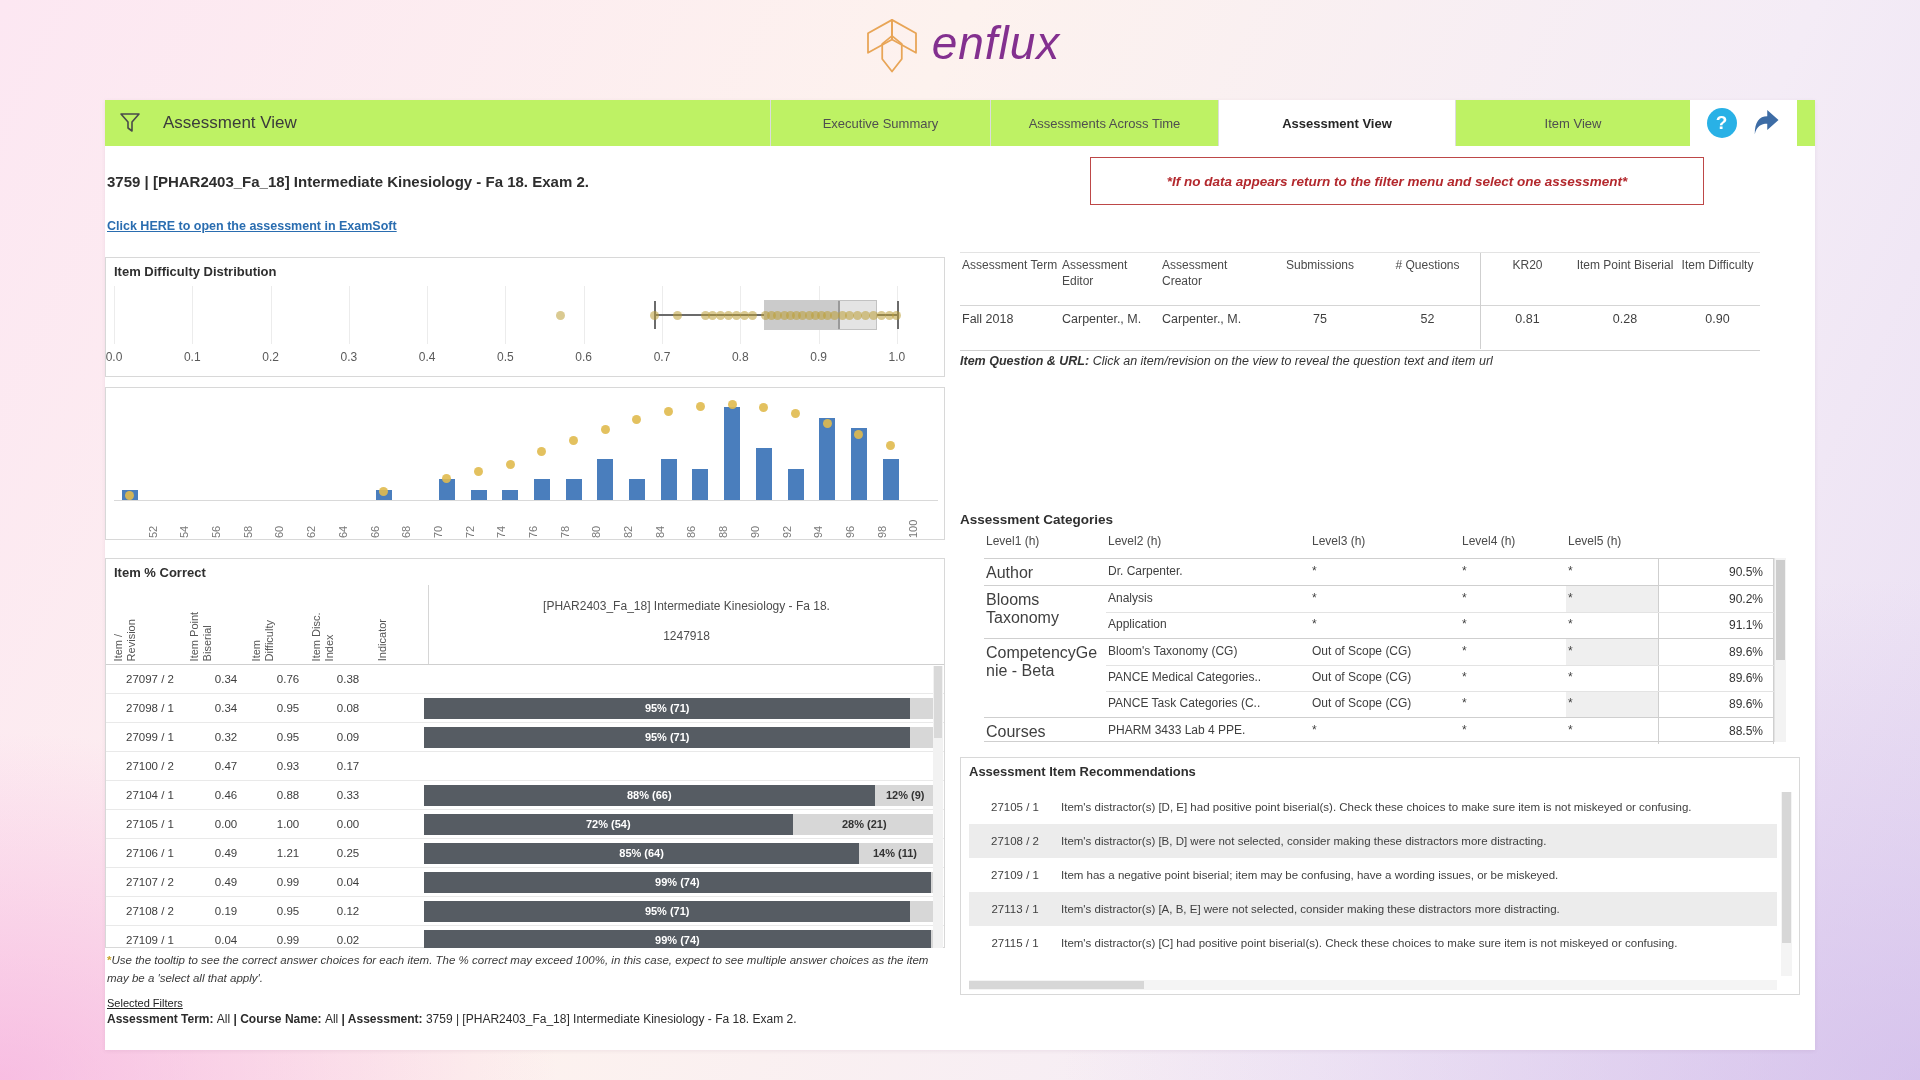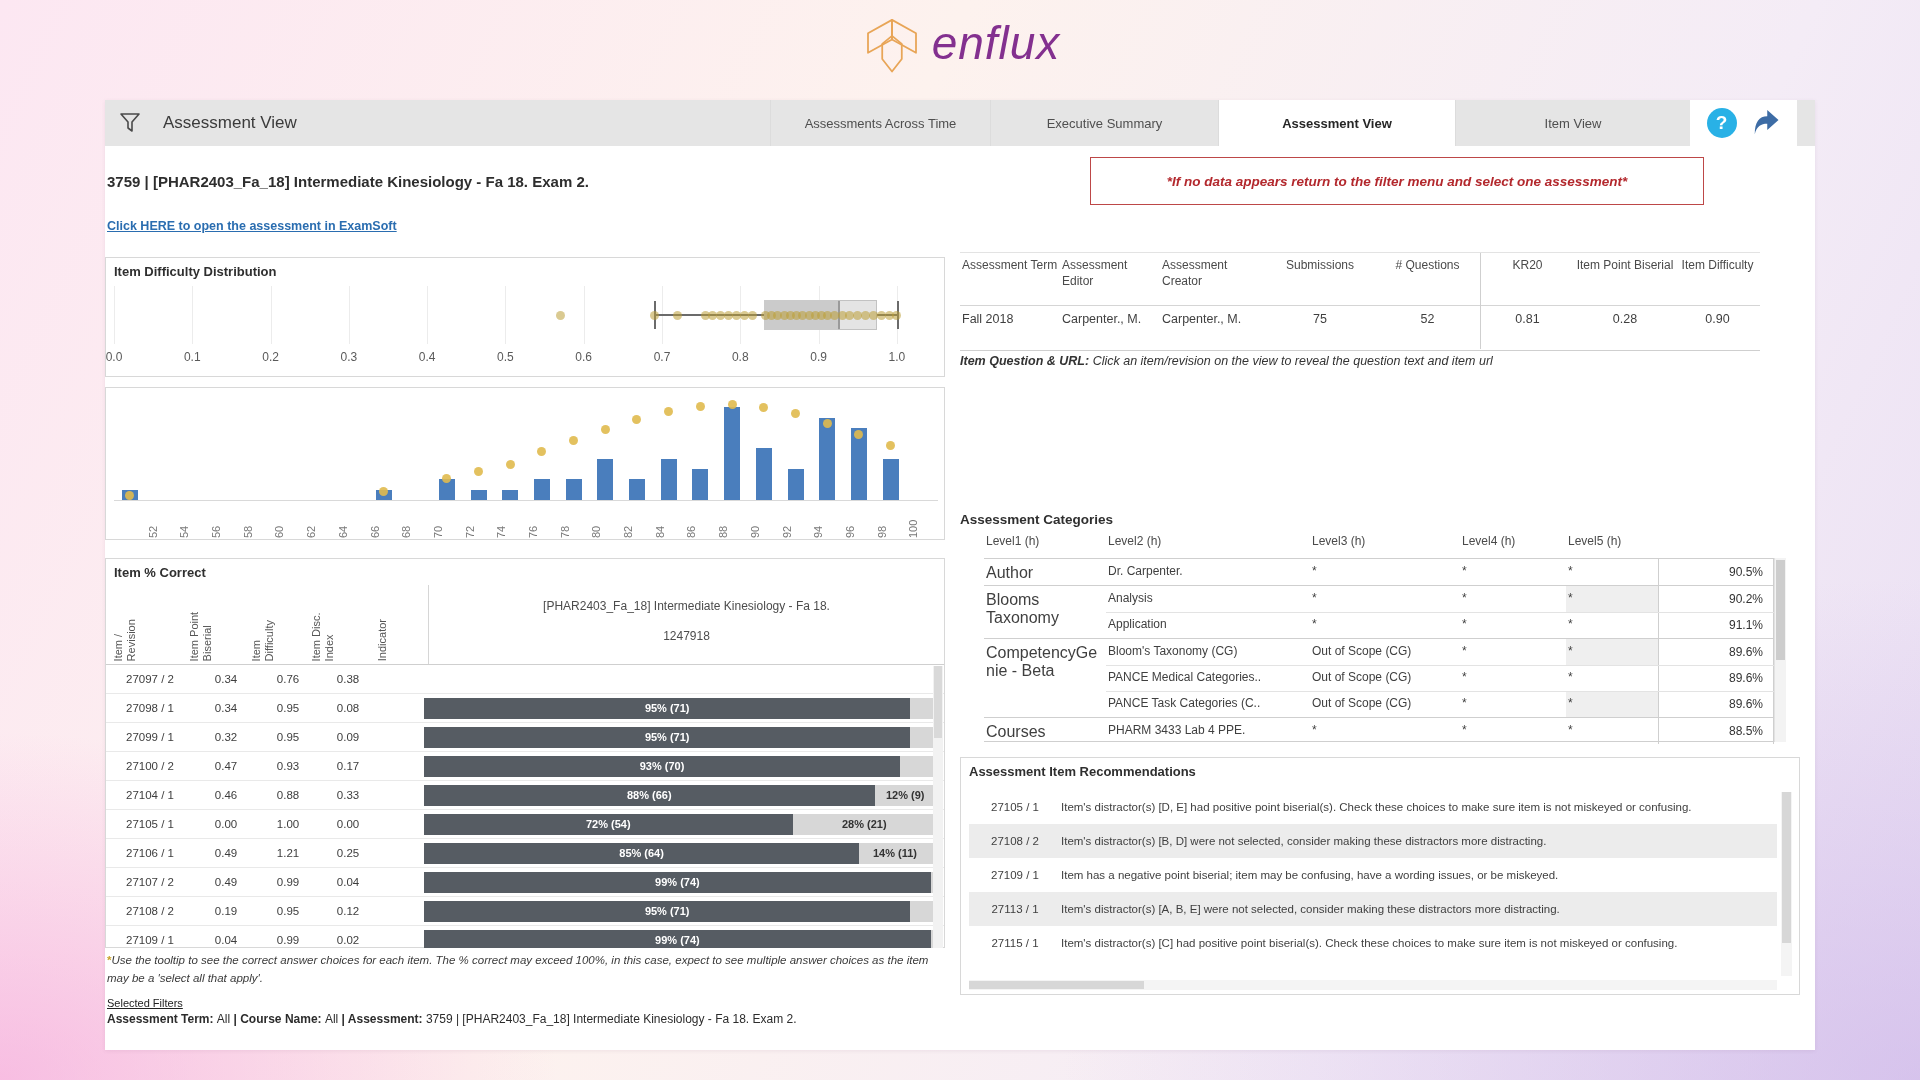--- a/index.html
+++ b/index.html
@@ -10,21 +10,21 @@
       radial-gradient(900px 560px at 0% 100%, rgba(243,150,214,.55), rgba(243,150,214,0) 62%),
       radial-gradient(1300px 760px at 100% 100%, rgba(199,173,231,.55), rgba(199,173,231,0) 66%),
       linear-gradient(115deg,#fce7f2 0%,#fdf2ee 40%,#f4ecf6 75%,#e9def3 100%);
   }
   
   .logo{position:absolute;top:4px;left:0;right:0;height:78px;display:flex;align-items:center;justify-content:center;gap:8px;}
   .logo-text{font-size:46px;font-style:italic;color:#83308f;letter-spacing:1px;}
   
   #frame{position:absolute;left:105px;top:100px;width:1710px;height:950px;background:#fff;box-shadow:0 1px 4px rgba(90,40,90,.08);}
   
-  .topbar{position:absolute;left:0;top:0;width:1710px;height:46px;background:#e5e5e5;}
+  .topbar{position:absolute;left:0;top:0;width:1710px;height:46px;background:#bef264;}
   .view-title{position:absolute;left:58px;top:0;height:46px;display:flex;align-items:center;font-size:17px;color:#3b3b3b;}
   .funnel{position:absolute;left:13px;top:11px;}
   .tabs{position:absolute;right:18px;top:0;height:46px;display:flex;}
   .tab{height:46px;display:flex;align-items:center;justify-content:center;font-size:13px;color:#4f4f4f;border-left:1px solid #dcdcdc;box-sizing:border-box;cursor:pointer;}
   .tab:nth-child(1){width:220px;}.tab:nth-child(2){width:228px;}.tab:nth-child(3){width:237px;}.tab:nth-child(4){width:235px;}
   .tab.active{background:#fff;font-weight:700;color:#262626;}
   .iconbox{width:107px;height:46px;background:#fff;display:flex;align-items:center;justify-content:center;gap:14px;}
   .help-ic{width:30px;height:30px;border-radius:50%;background:#29b1e6;color:#fff;font-weight:700;font-size:19px;display:flex;align-items:center;justify-content:center;cursor:pointer;}
   
   .a-title{position:absolute;left:2px;top:73px;font-size:15px;font-weight:700;color:#2e2e2e;}
@@ -128,22 +128,22 @@
 </div>
 
 <div id="frame">
 
   <div class="topbar">
     <svg class="funnel" width="24" height="24" viewBox="0 0 24 24">
       <path d="M3 3 L21 3 L14 11 L14 20 L10 17 L10 11 Z" fill="none" stroke="#4a4a4a" stroke-width="1.6" stroke-linejoin="round"></path>
     </svg>
     <div class="view-title">Assessment View</div>
     <div class="tabs">
+        <div class="tab">Executive Summary</div>
         <div class="tab">Assessments Across Time</div>
-        <div class="tab">Executive Summary</div>
         <div class="tab active">Assessment View</div>
         <div class="tab">Item View</div>
         <div class="iconbox" style="position: static; right: 18px; top: 0px; margin: 0px;">
           <div class="help-ic">?</div>
           <svg width="30" height="30" viewBox="0 0 24 24">
     <path d="M3 21 C4.5 14.5 8 12.5 13 12.5 L13 17.5 L22 9.5 L13 1.5 L13 6.5 C6.5 6.5 3 11 3 21 Z" fill="#3d6ca5"></path>
           </svg>
         </div>
       </div>
 
@@ -342,23 +342,20 @@
           <div class="track">
             <div class="seg1" style="width: 95%;">95% (71)</div>
           </div>
         </div>
         <div class="irow">
           <div class="c">27100 / 2</div>
           <div class="c">0.47</div>
           <div class="c">0.93</div>
           <div class="c">0.17</div>
           <div class="c"></div>
-          <div class="track">
-            <div class="seg1" style="width: 93%;">93% (70)</div>
-          </div>
         </div>
         <div class="irow">
           <div class="c">27104 / 1</div>
           <div class="c">0.46</div>
           <div class="c">0.88</div>
           <div class="c">0.33</div>
           <div class="c"></div>
           <div class="track">
             <div class="seg1" style="width: 88%;">88% (66)</div>
             <div class="seg2" style="left: 88%; width: 12%;">12% (9)</div>

